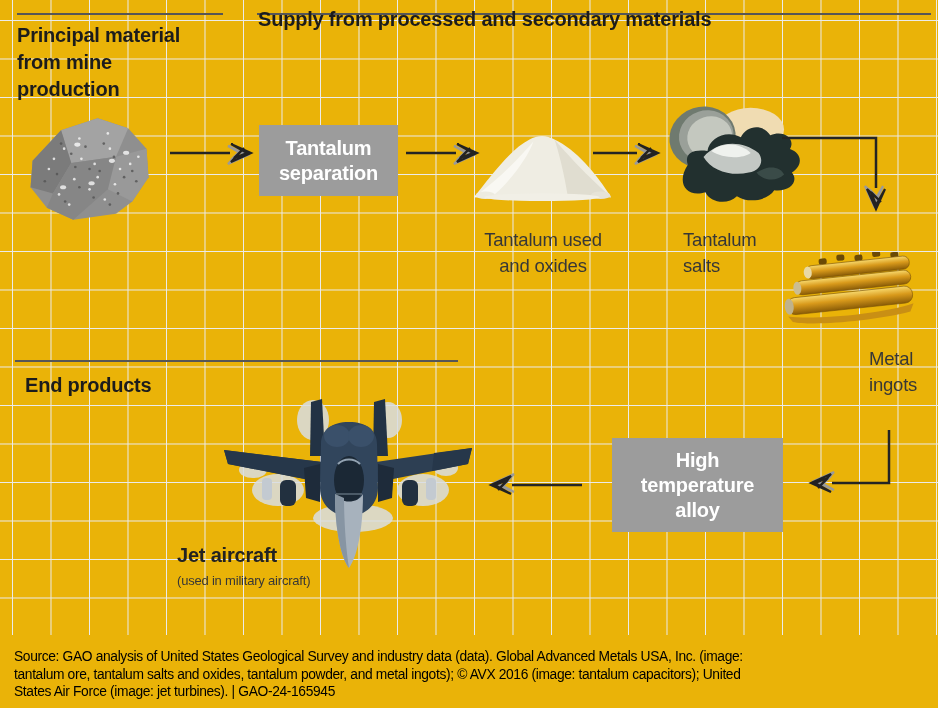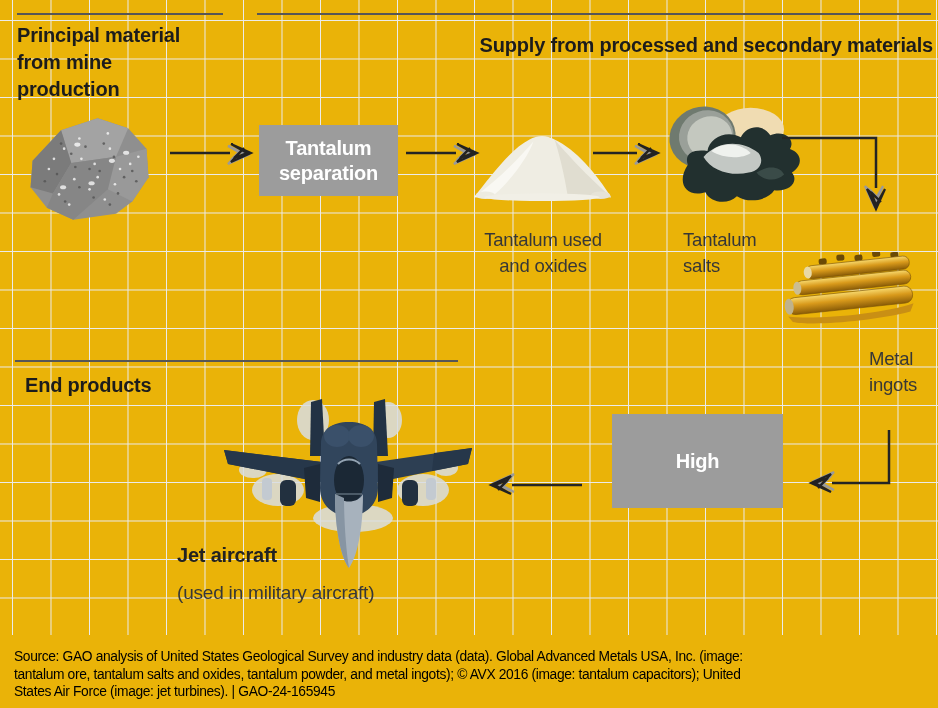--- a/index.html
+++ b/index.html
@@ -14,46 +14,46 @@
 
   .rule { position:absolute; height:2px; background:#565656; }
   #rule-principal { left:17px; top:13px; width:206px; }
   #rule-supply    { left:257px; top:13px; width:674px; }
   #rule-end       { left:15px; top:360px; width:443px; }
 
   .heading { position:absolute; font-weight:bold; font-size:20px; line-height:27px;
     color:#1c1c1c; letter-spacing:-0.2px; }
   #h-principal { left:17px; top:22px; width:220px; }
   #h-principal span { display:block; }
-  #h-supply { left:258px; top:32px; width:675px; white-space:nowrap;text-align:right; }
+  #h-supply { left:258px; top:6px; width:675px; white-space:nowrap; }
   #h-end { left:17px; top:372px; white-space:nowrap;margin-left:8px; }
 
   .pbox { position:absolute; background:#9c9c9c; color:#ffffff; font-weight:bold;
     font-size:20px; line-height:25px; text-align:center; letter-spacing:-0.2px;
     display:flex; flex-direction:column; justify-content:center; }
   .pbox span { display:block; }
   #separation-box { left:259px; top:125px; width:139px; height:71px; }
-  #alloy-box { left:612px; top:414px; width:171px; height:94px; }
+  #alloy-box { left:612px; top:438px; width:171px; height:94px; }
 
   .imglayer { position:absolute; }
   #ore-img    { left:18px;  top:108px; }
   #salts-img  { left:468px; top:130px; }
   #powder-img { left:658px; top:96px; }
   #ingots-img { left:778px; top:252px; }
   #jet-img    { left:218px; top:390px; }
 
   .label { position:absolute; font-size:18.5px; line-height:26px; color:#373737;
     letter-spacing:-0.2px; }
   .label span { display:block; }
   #label-salts  { left:458px; top:227px; width:170px; text-align:center; }
   #label-powder { left:683px; top:227px; }
   #label-ingots { left:840px; top:346px;margin-left:29px; }
   #label-jet    { left:177px; top:542px; }
   #label-jet .t { font-weight:bold; font-size:20px; line-height:26px; color:#222; }
-  #label-jet .s { font-size:19px; line-height:26px;margin-top:12px; }
+  #label-jet .s { font-size:13px; line-height:26px; }
 
   .arrow { position:absolute; }
   .shaft { stroke:#242424; stroke-width:2.5; fill:none; }
 
   #source-note { position:absolute; left:14px; top:648px; width:920px;
     font-size:13.8px; line-height:17.6px; color:#000; letter-spacing:-0.35px; }
   #source-note div { white-space:nowrap; }
 </style>
 </head>
 <body>
@@ -209,20 +209,22 @@
     </g>
   </svg>
 
   <svg class="arrow" style="left:798px; top:426px;" width="100" height="80">
     <path class="shaft" d="M91,4 V57 H34"></path>
     <use href="#ah" transform="translate(34,57) rotate(180) translate(0,-11)"></use>
   </svg>
 
   <div class="pbox" id="alloy-box">
     <span>High</span>
+    <span>temperature</span>
+    <span>alloy</span>
   </div>
 
   <svg class="arrow" style="left:478px; top:470px;" width="112" height="30">
     <path class="shaft" d="M104,15 H34"></path>
     <use href="#ah" transform="translate(34,15) rotate(180) translate(0,-11)"></use>
   </svg>
 
   <svg class="imglayer" id="jet-img" width="262" height="182" viewBox="0 0 262 182">
     <g fill="#d9dee3" opacity="0.85">
       <ellipse cx="95" cy="30" rx="16" ry="20"></ellipse>

